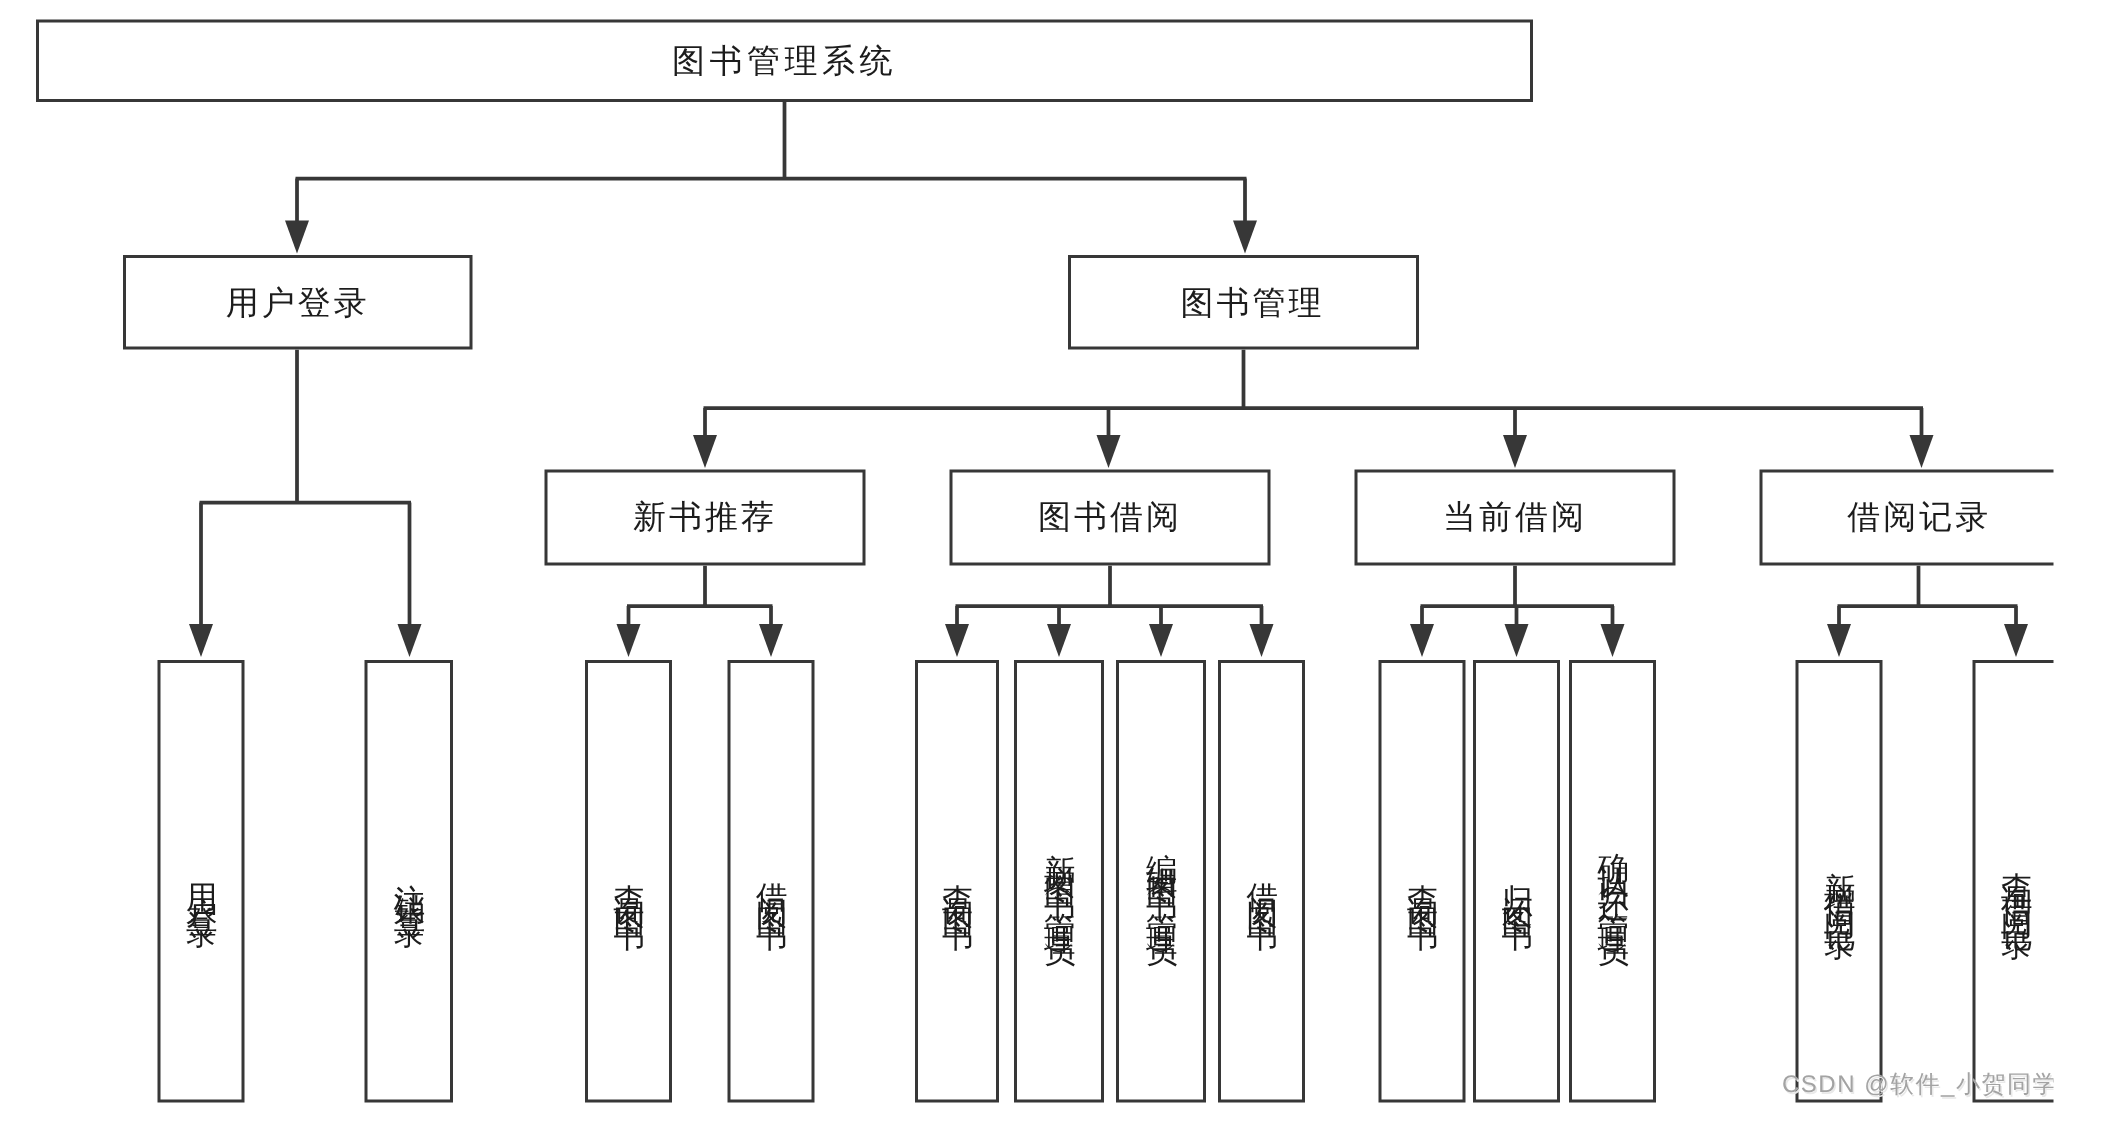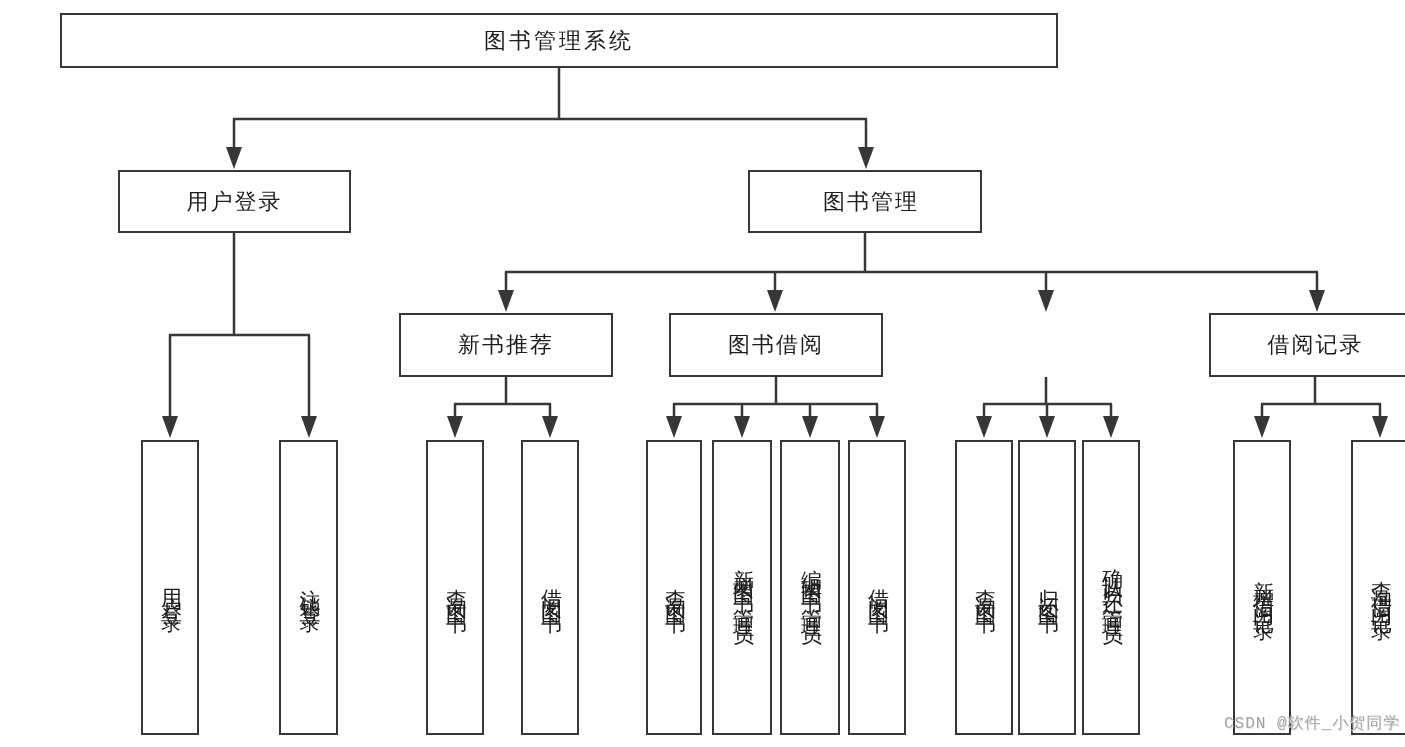--- a/index.html
+++ b/index.html
@@ -1,23 +1,22 @@
 <!DOCTYPE html>
 <html><head>
 <meta charset="utf-8">
 <style>
   html, body { margin: 0; padding: 0; background: #ffffff; }
   .stage {
     position: relative;
     width: 1369px;
     height: 747px;
     background: #ffffff;
-    font-family: Liberation Mono, monospace;
+    font-family: Liberation Sans, sans-serif;
     overflow: hidden;
-    margin-left: 36px;
   }
   .wires {
     position: absolute;
     left: 0; top: 0;
     width: 1405px; height: 747px;
   }
   .node {
     position: absolute;
     box-sizing: border-box;
     border: 2px solid #373737;
@@ -113,20 +112,23 @@
   <div class="node hnode" style="left:712px; top:170px; width:234px; height:63px;padding-left:12px;">
     <span class="lbl">图书管理</span>
   </div>
 
   <div class="node hnode" style="left:633px; top:313px; width:214px; height:64px;">
     <span class="lbl">图书借阅</span>
   </div>
   <div class="node hnode" style="left:363px; top:313px; width:214px; height:64px;">
     <span class="lbl">新书推荐</span>
   </div>
+  <div class="node hnode" style="left:903px; top:313px; width:214px; height:64px;">
+    <span class="lbl">当前借阅</span>
+  </div>
   <div class="node hnode" style="left:1173px; top:313px; width:213px; height:64px;">
     <span class="lbl">借阅记录</span>
   </div>
 
   <div class="node vnode" style="left:105px; top:440px; width:58px; height:295px;">
     <span class="lbl">用户登录</span>
   </div>
   <div class="node vnode" style="left:243px; top:440px; width:59px; height:295px;">
     <span class="lbl">注销登录</span>
   </div>

